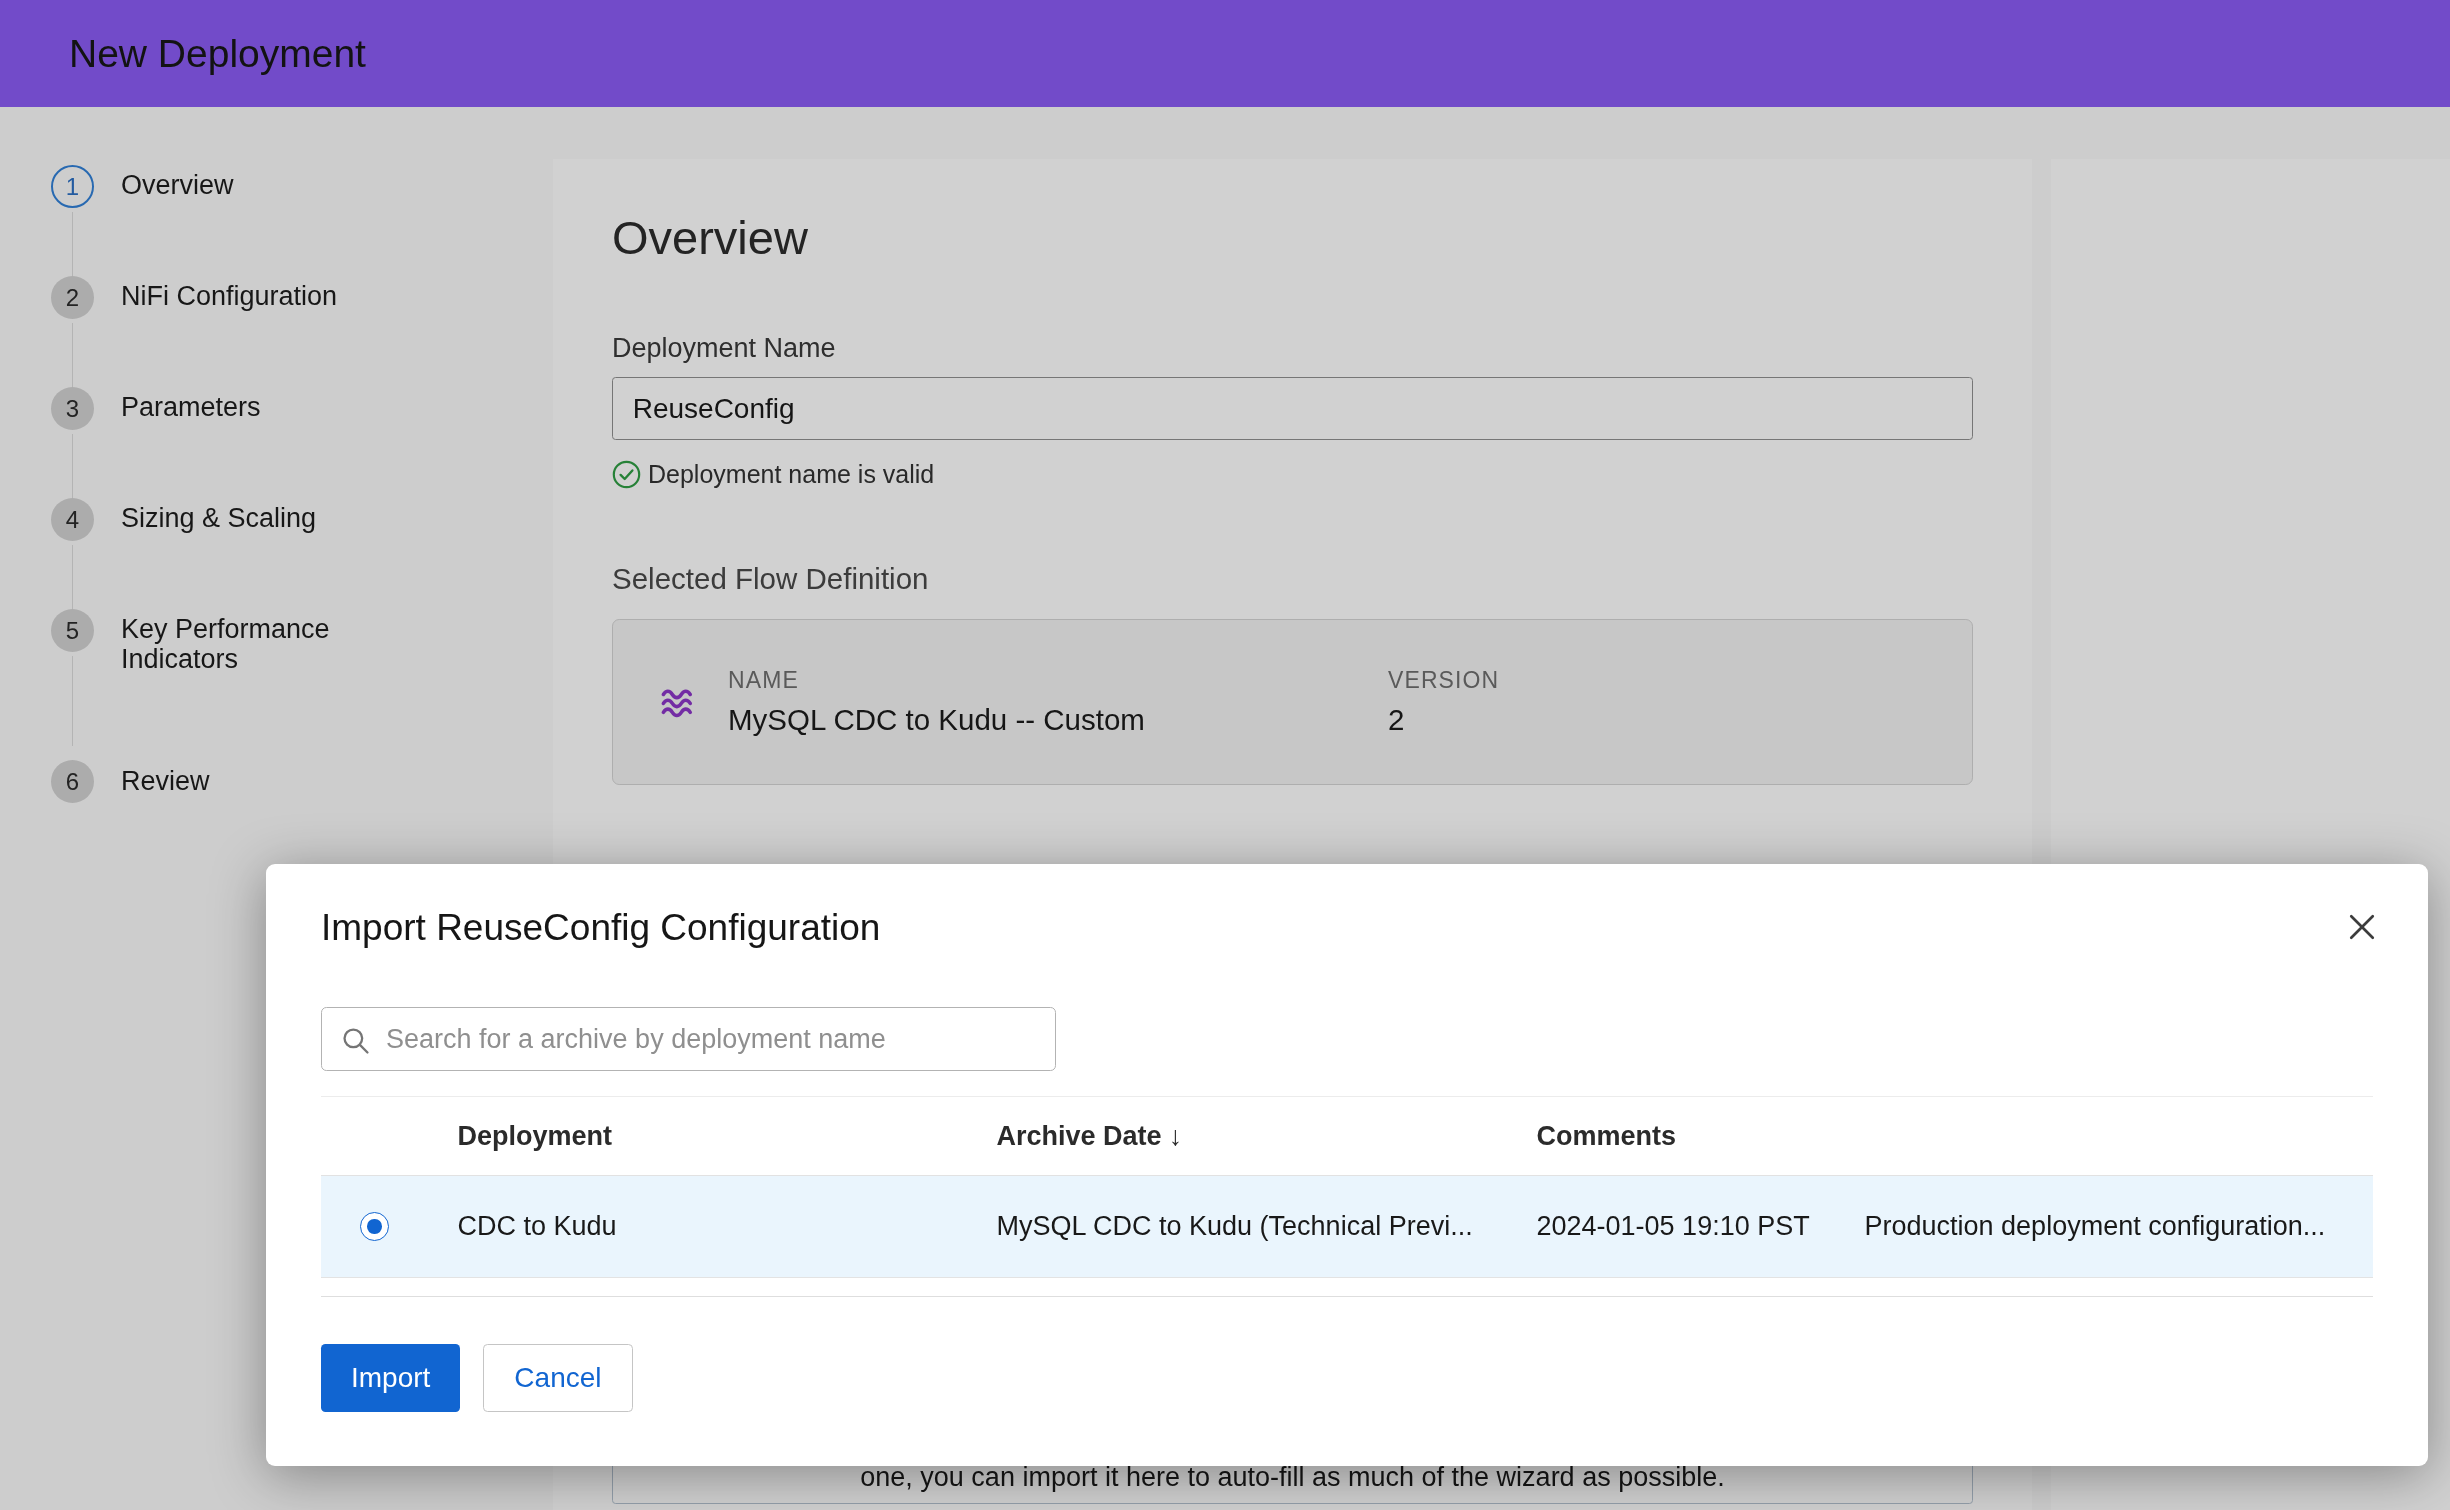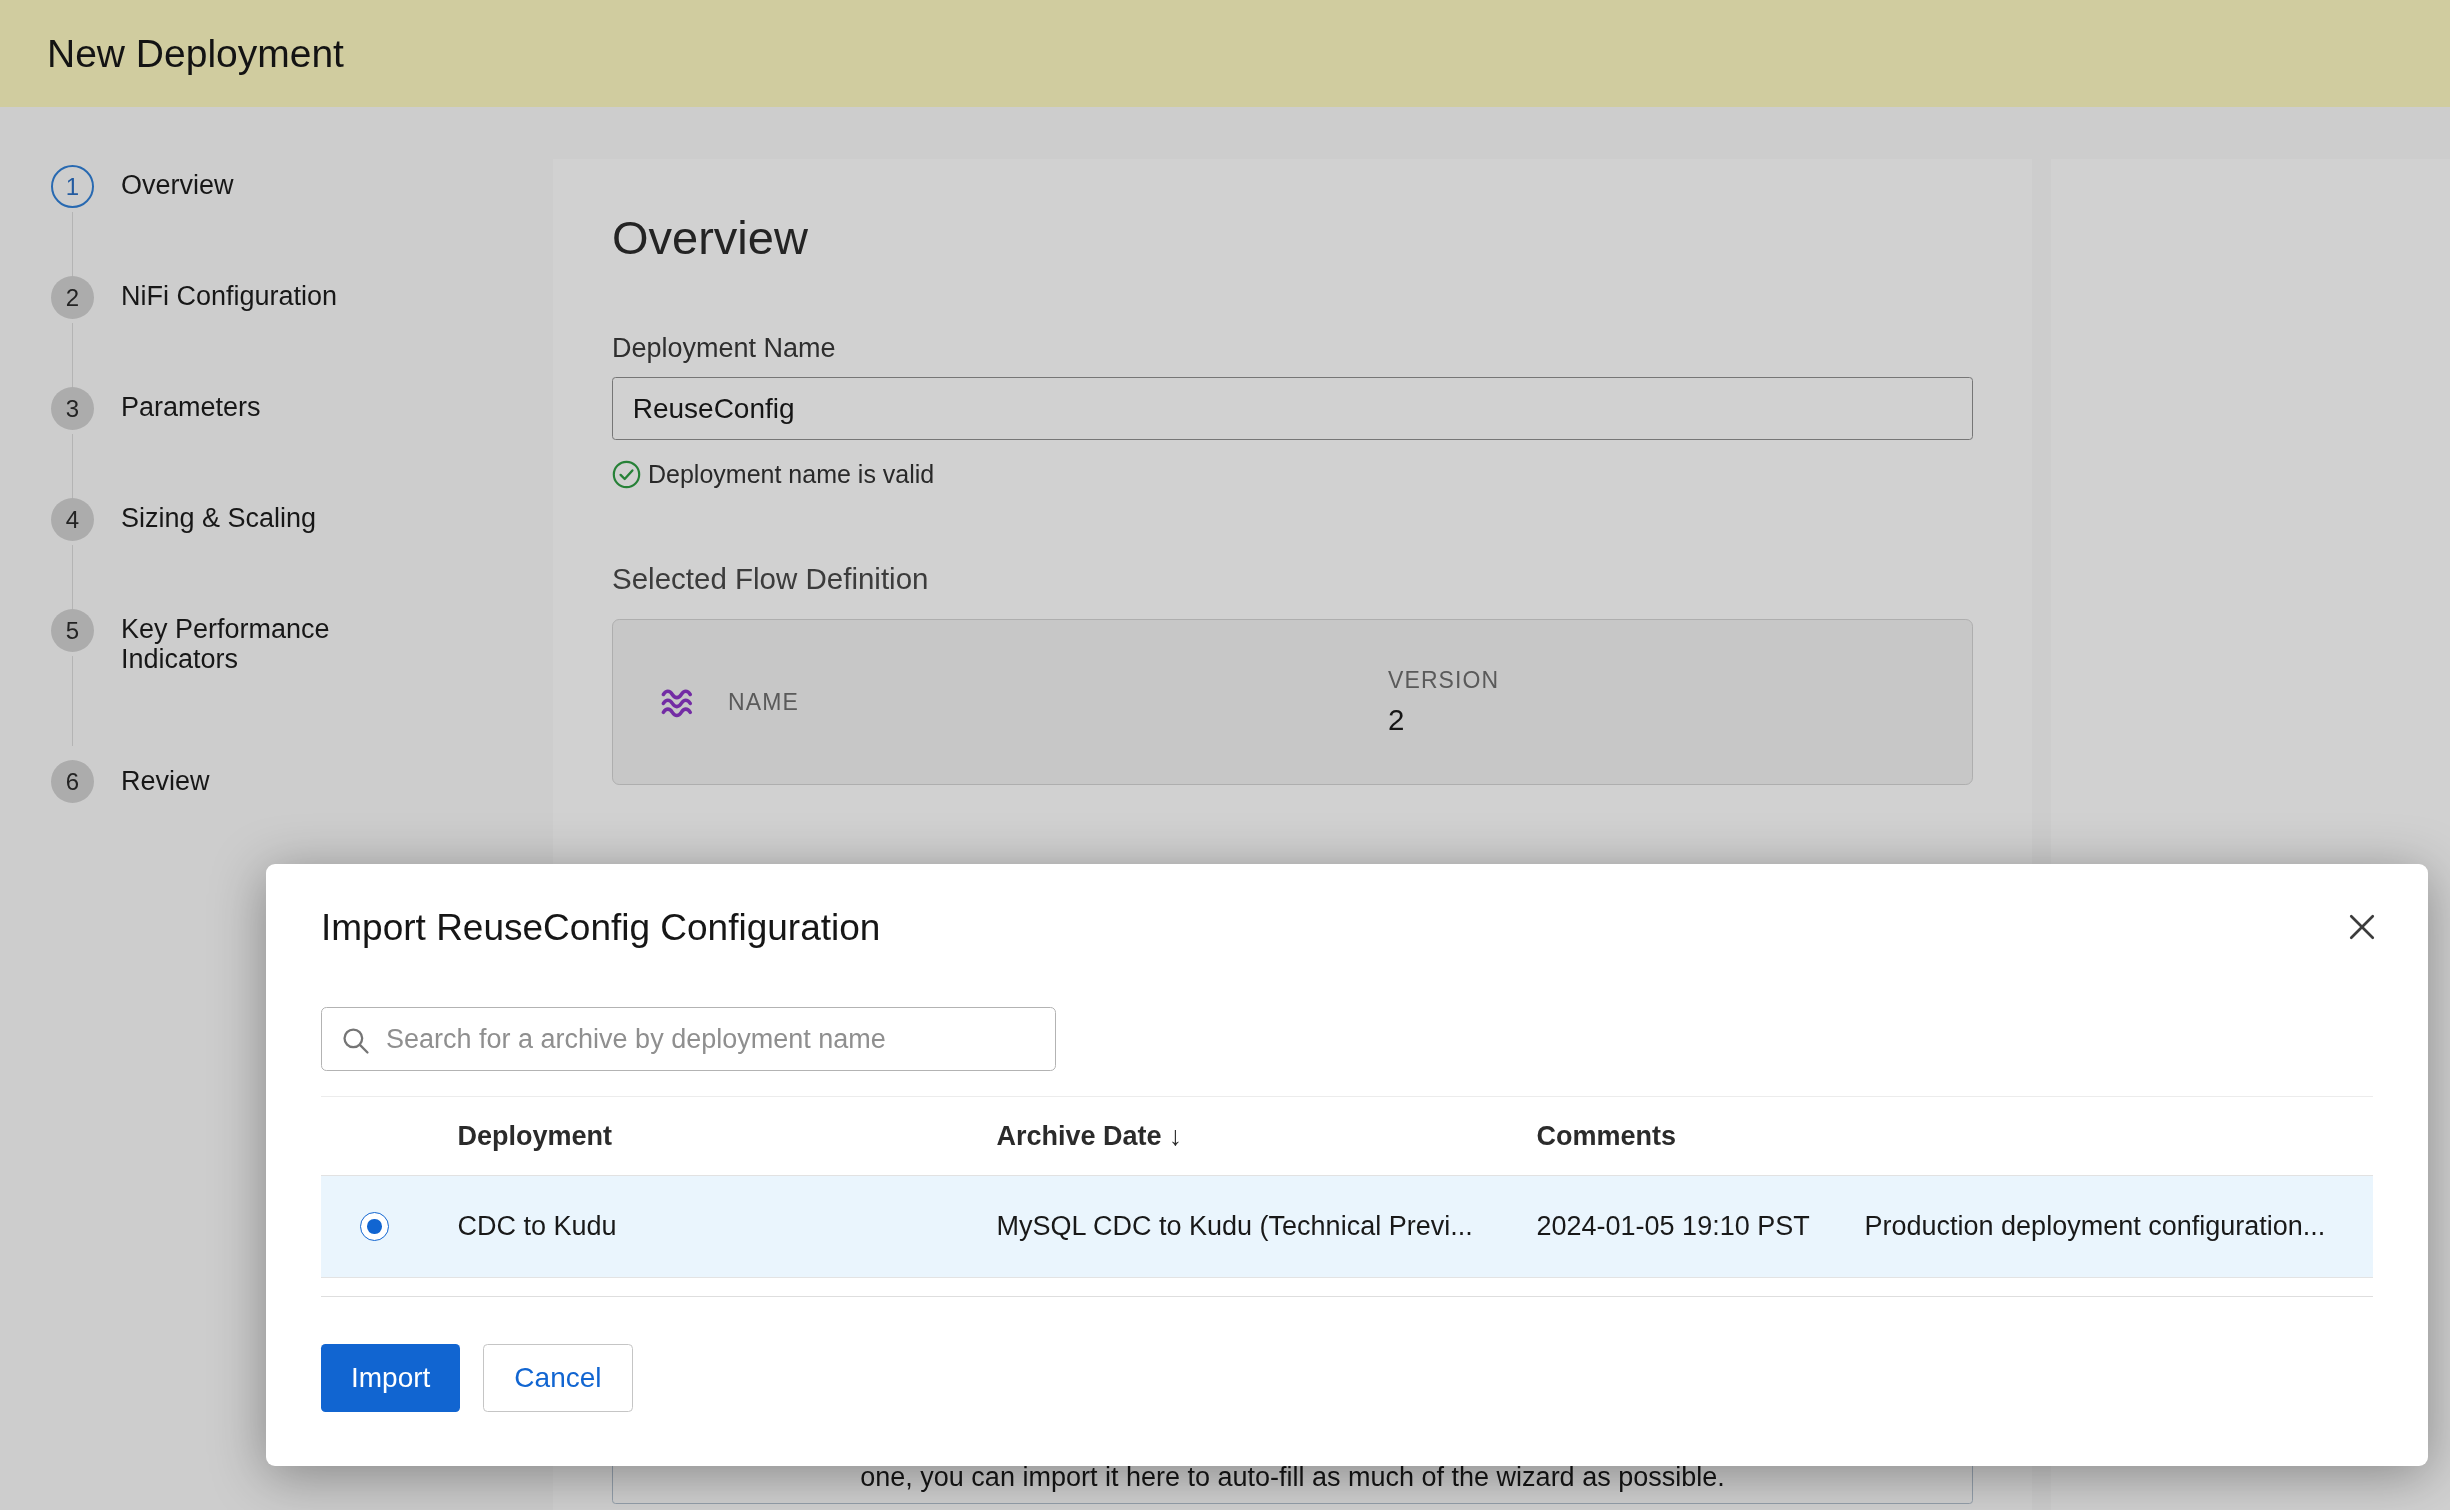--- a/index.html
+++ b/index.html
@@ -5,21 +5,21 @@
   * { margin:0; padding:0; box-sizing:border-box; }
   html,body { background:#888; }
   .screen {
     position:relative; width:2450px; height:1510px; overflow:hidden;
     background:#fbfbfb; font-family:"Liberation Sans", sans-serif; color:#1c1c1c;
   }
 
   
   .app-header {
     position:absolute; left:0; top:0; width:100%; height:107px;
-    background:#fef9c3; display:flex; align-items:center; padding-left:47px;
+    background:#8b5cf6; display:flex; align-items:center; padding-left:69px;
   }
   .app-header h1 { font-size:39px; font-weight:400; color:#181818; }
 
   .right-strip { position:absolute; left:2051px; top:159px; width:399px; height:1351px; background:#ffffff; }
 
   
   .stepper { position:absolute; left:51px; top:165px; width:447px; }
   .step { position:relative; padding-left:70px; min-height:43px; margin-bottom:68px; }
   .step.gap-lg { margin-bottom:86px; }
   .step::after {
@@ -168,20 +168,21 @@
     <div class="section-heading">Selected Flow Definition</div>
 
     <div class="flow-card">
       <svg class="flow-icon" viewBox="0 0 24 24">
         <path d="M3 7.5c1.5-2.4 3.5-2.4 5 0s3.5 2.4 5 0 3.5-2.4 5 0" fill="none" stroke="#8d36c9" stroke-width="2" stroke-linecap="round"></path>
         <path d="M3 12.5c1.5-2.4 3.5-2.4 5 0s3.5 2.4 5 0 3.5-2.4 5 0" fill="none" stroke="#8d36c9" stroke-width="2" stroke-linecap="round"></path>
         <path d="M3 17.5c1.5-2.4 3.5-2.4 5 0s3.5 2.4 5 0 3.5-2.4 5 0" fill="none" stroke="#8d36c9" stroke-width="2" stroke-linecap="round"></path>
       </svg>
       <div class="flow-col name">
         <span class="flow-meta-label">NAME</span>
+        <span class="flow-meta-value">MySQL CDC to Kudu -- Custom</span>
       </div>
       <div class="flow-col">
         <span class="flow-meta-label">VERSION</span>
         <span class="flow-meta-value">2</span>
       </div>
     </div>
 
     <div class="info-box">
       <span>one, you can import it here to auto-fill as much of the wizard as possible.</span>
     </div>

